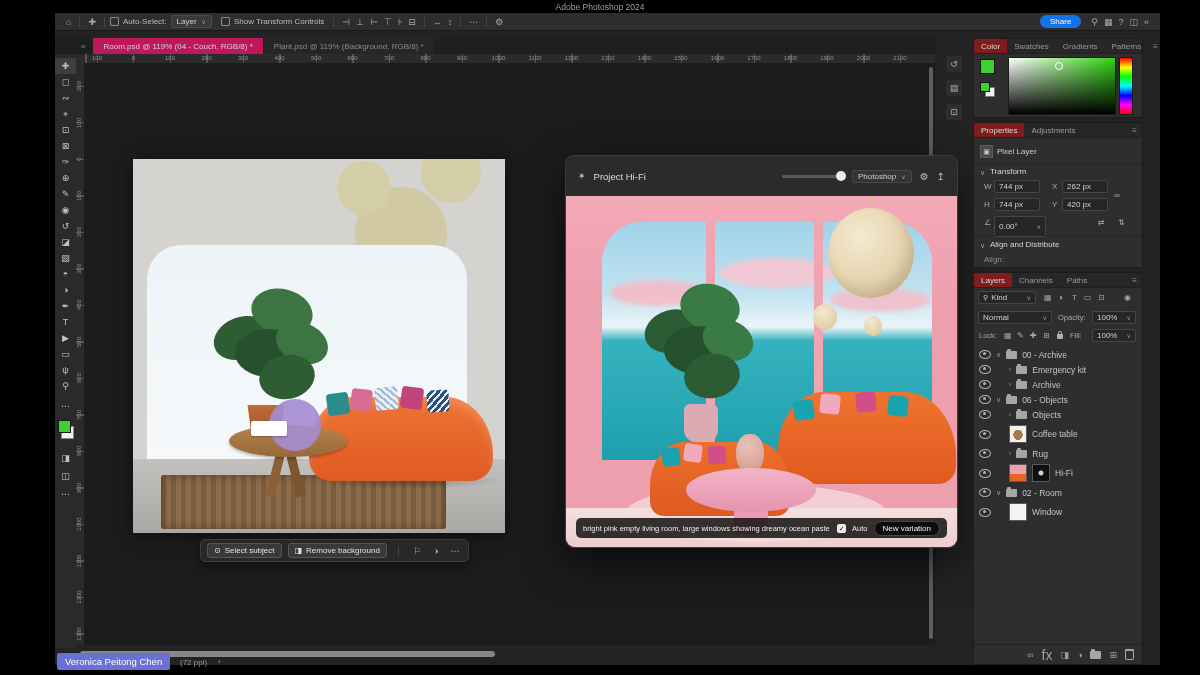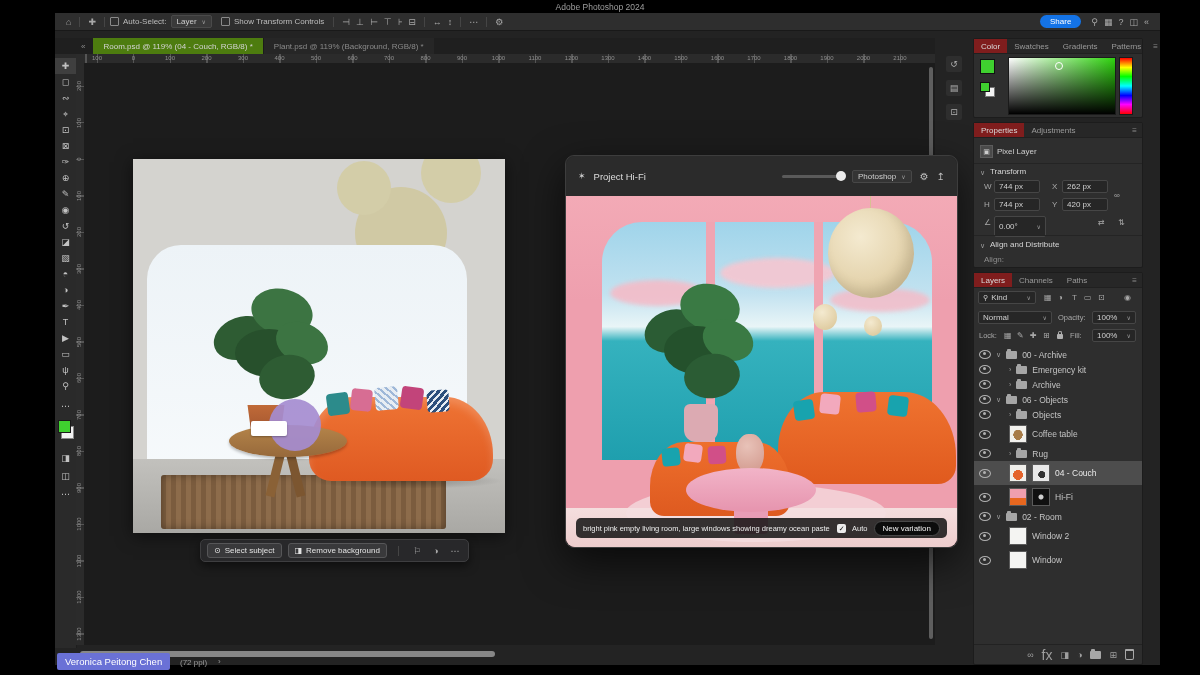--- a/index.html
+++ b/index.html
@@ -8,21 +8,21 @@
        -webkit-font-smoothing:antialiased}
   .a{position:absolute}
   .vdiv{width:1px;height:10px;background:#454545;margin:0 5px;flex:none}
   .obi{font-size:9px;color:#a8a8a8;margin:0 3px;flex:none}
   .checkbox{width:7px;height:7px;border:1px solid #8a8a8a;border-radius:1px;display:inline-block;flex:none}
   .dd{background:#3a3a3a;border:1px solid #4a4a4a;border-radius:2px;padding:1px 5px;font-size:8px;
       display:inline-flex;align-items:center;gap:5px;color:#cfcfcf;flex:none}
   .chev8{font-size:6px;color:#9a9a9a}
   .pill-share{background:#1473e6;color:#fff;border-radius:8px;padding:2px 10px;font-size:8px;flex:none}
   .dtab{height:16px;display:flex;align-items:center;padding:0 10px;font-size:8px;white-space:nowrap}
-  .dtab.active{background:#4d7c0f;color:#d4d4d4}
+  .dtab.active{background:#be185d;color:#d4d4d4}
   .dtab.inactive{background:#262626;color:#8a8a8a;border-left:1px solid #1b1b1b}
   .tool{width:21px;height:16px;line-height:16px;text-align:center;font-size:9px;color:#c2c2c2}
   .tool.sel{background:#3f3f3f}
   .rnum{position:absolute;top:1px;font-size:6px;color:#8f8f8f;width:16px;text-align:center}
   .vnum{position:absolute;left:-4px;font-size:6px;color:#8f8f8f;width:16px;height:8px;text-align:center;transform:rotate(-90deg)}
   .panel{position:absolute;background:#2e2e2e;border:1px solid #1c1c1c;border-radius:2px;box-sizing:border-box}
   .ptabs{height:14px;display:flex;background:#272727;font-size:8px;color:#9a9a9a;align-items:stretch;border-bottom:1px solid #202020}
   .ptab{padding:0 7px;display:flex;align-items:center;white-space:nowrap}
   .ptab.active{background:#7f1d1d;color:#dadada}
   .pmenu{margin-left:auto;padding:0 5px;display:flex;align-items:center;color:#8a8a8a}
@@ -458,45 +458,32 @@
       <span class="thumb t-table"></span>
       <span>Coffee table</span>
     </div>
     <div class="lrow" style="height:15px">
       <span class="eye"></span>
         <span class="ind"></span>
       <span class="chev">›</span>
       <span class="folder"></span>
       <span>Rug</span>
     </div>
-    <div class="lrow sel" style="height:24px">
-      <span class="eye"></span>
-        <span class="ind"></span>
-      <span class="thumb t-couch"></span>
-      <span class="thumb t-mask"></span>
-      <span>04 - Couch</span>
-    </div>
     <div class="lrow" style="height:24px">
       <span class="eye"></span>
         <span class="ind"></span>
       <span class="thumb t-pink"></span>
       <span class="thumb t-dark"></span>
       <span>Hi-Fi</span>
     </div>
     <div class="lrow" style="height:15px">
       <span class="eye"></span>
       <span class="chev">∨</span>
       <span class="folder"></span>
       <span>02 - Room</span>
-    </div>
-    <div class="lrow" style="height:24px">
-      <span class="eye"></span>
-        <span class="ind"></span>
-      <span class="thumb t-white"></span>
-      <span>Window 2</span>
     </div>
     <div class="lrow" style="height:24px">
       <span class="eye"></span>
         <span class="ind"></span>
       <span class="thumb t-white"></span>
       <span>Window</span>
     </div>
   </div>
 
   <div class="a" style="left:0;top:371px;width:168px;height:20px;border-top:1px solid #222;display:flex;align-items:center;justify-content:flex-end;gap:8px;padding-right:8px;box-sizing:border-box">

